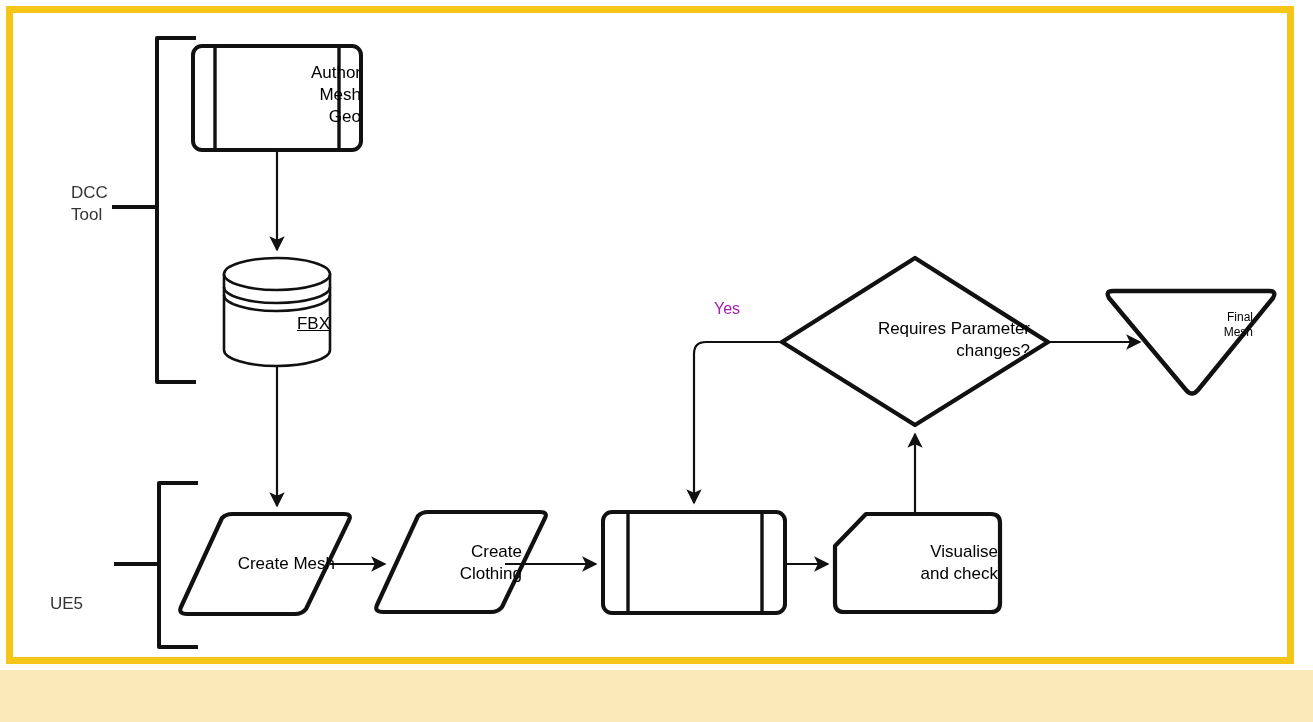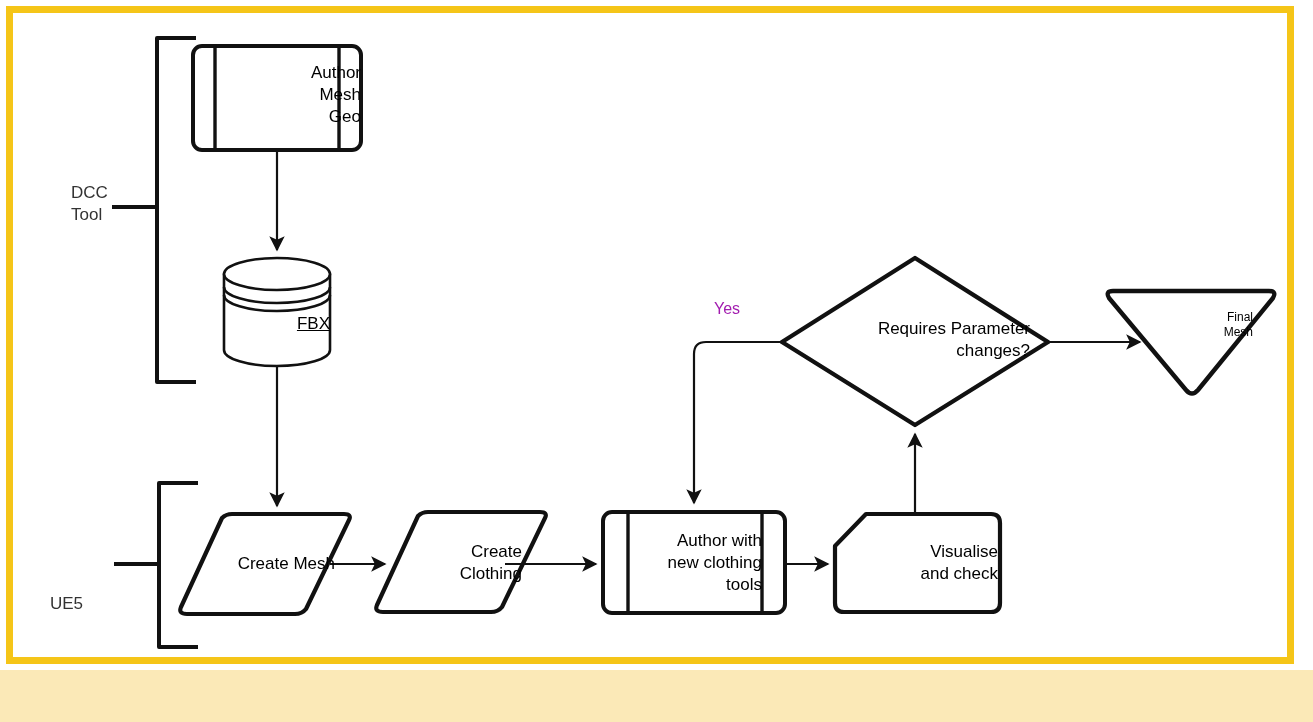--- a/index.html
+++ b/index.html
@@ -189,23 +189,20 @@
 Mesh
 Geo</div>
 
   <div class="node-label" style="left:224px; top:313px; width:106px; font-size:17px;text-decoration:underline;">FBX</div>
 
   <div class="node-label" style="left:195px; top:553px; width:140px; font-size:17px;">Create Mesh</div>
 
   <div class="node-label" style="left:400px; top:541px; width:122px; font-size:17px;">Create
 Clothing</div>
 
-  <div class="node-label" style="left:628px; top:530px; width:134px; font-size:17px;">Author with
-new clothing
-tools</div>
 
   <div class="node-label" style="left:800px; top:318px; width:230px; font-size:17px;">Requires Parameter
 changes?</div>
 
   <div class="node-label" style="left:838px; top:541px; width:160px; font-size:17px;">Visualise
 and check</div>
 
   <div class="node-label" style="left:1137px; top:310px; width:116px; font-size:12px;">Final
 Mesh</div>
 

